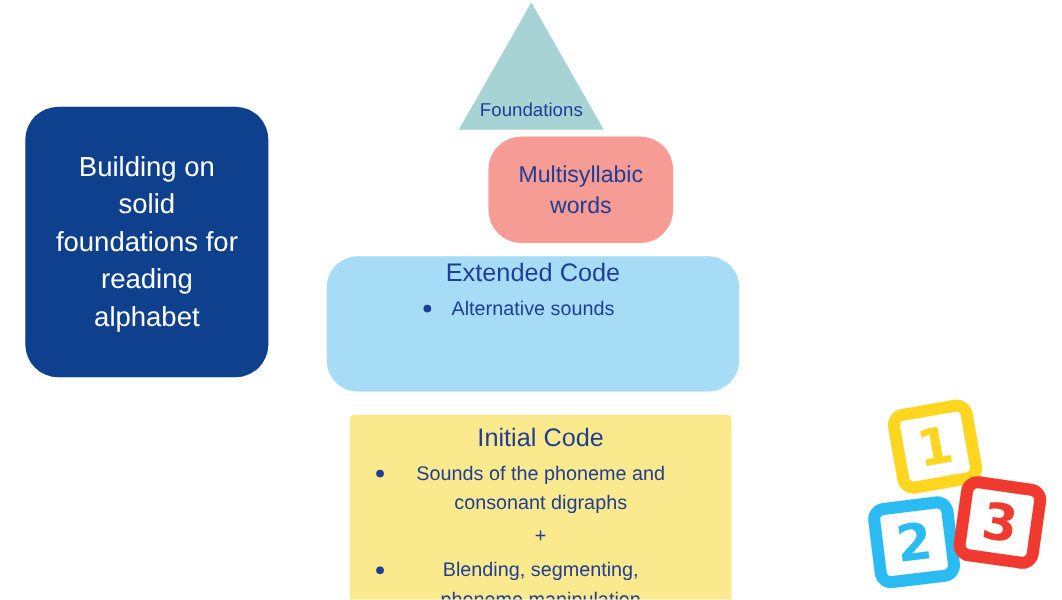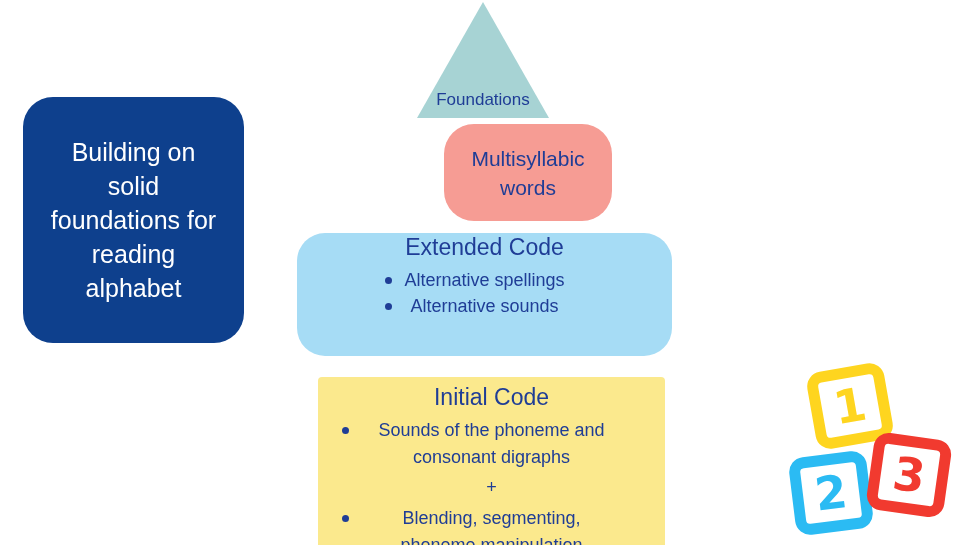--- a/index.html
+++ b/index.html
@@ -133,21 +133,20 @@
     <span class="tri-shape"></span>
     <span class="tri-label">Foundations</span>
   </div>
 
   <div class="level level-pink">Multisyllabic
 words</div>
 
   <div class="level level-sky">
     <h2>Extended Code</h2>
     <ul>
-      <li><span class="dot"></span><span>Alternative spellings</span></li>
       <li><span class="dot"></span><span>Alternative sounds</span></li>
     </ul>
   </div>
 
   <div class="level level-pale">
     <h2>Initial Code</h2>
     <ul>
       <li><span class="dot"></span><span>Sounds of the phoneme and
 consonant digraphs</span></li>
       <li class="plus-row">+</li>

